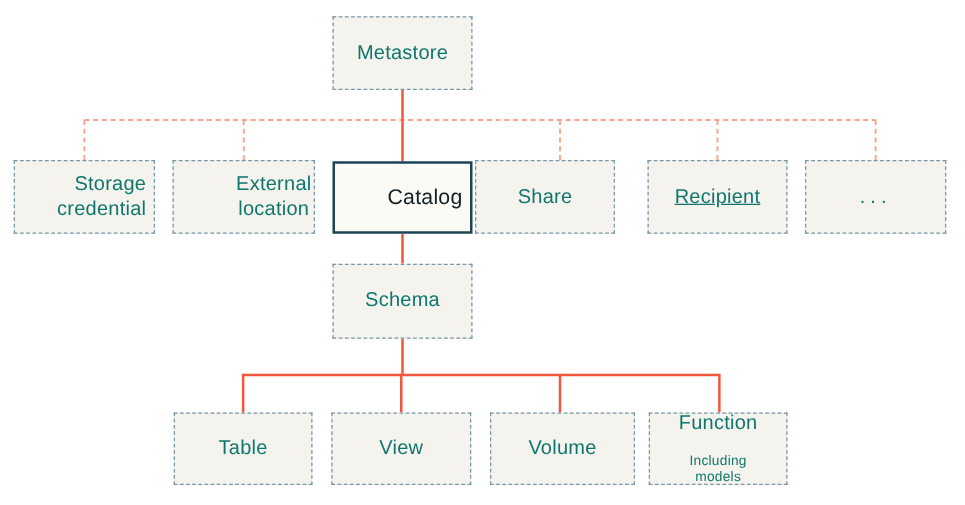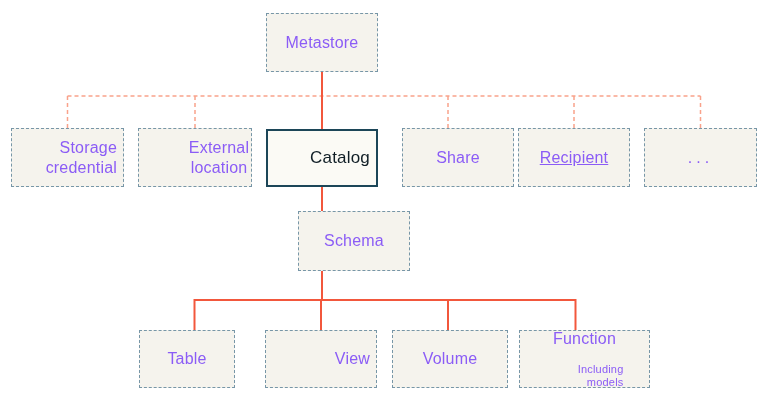--- a/index.html
+++ b/index.html
@@ -30,21 +30,21 @@
   .conn-solid {
     stroke: #f2573c;
     stroke-width: 2;
     fill: none;
   }
   .node {
     position: absolute;
     box-sizing: border-box;
     border: 1.5px dashed #7796a7;
     background: #f5f3ed;
-    color: #8b5cf6;
+    color: #0f766e;
     display: flex;
     flex-direction: column;
     align-items: center;
     justify-content: center;
     text-align: center;
     font-size: 16px;
     line-height: 1.25;
     letter-spacing: 0.2px;
   }
   .node--solid {
@@ -66,28 +66,28 @@
   }
   .node--ellipsis .node__label {
     letter-spacing: 4px;
     font-size: 16px;
   }
   
   .pos-metastore { left: 266px; top: 13px;  width: 112px; height: 59px; }
   .pos-storage   { left: 11px;  top: 128px; width: 113px; height: 59px; text-align: right; }
   .pos-external  { left: 138px; top: 128px; width: 114px; height: 59px; padding-left: 48px; }
   .pos-catalog   { left: 266px; top: 129px; width: 112px; height: 58px; padding-left: 36px; }
-  .pos-share     { left: 402px; top: 128px; width: 112px; height: 59px; }
+  .pos-share     { left: 380px; top: 128px; width: 112px; height: 59px; }
   .pos-recipient { left: 518px; top: 128px; width: 112px; height: 59px; text-decoration: underline; }
   .pos-more      { left: 644px; top: 128px; width: 113px; height: 59px; }
-  .pos-schema    { left: 266px; top: 211px; width: 112px; height: 60px; margin-left: 32px; }
-  .pos-table     { left: 139px; top: 330px; width: 96px; height: 58px; }
-  .pos-view      { left: 265px; top: 330px; width: 112px; height: 58px; align-items: flex-end; }
+  .pos-schema    { left: 266px; top: 211px; width: 112px; height: 60px; }
+  .pos-table     { left: 139px; top: 330px; width: 111px; height: 58px; }
+  .pos-view      { left: 265px; top: 330px; width: 112px; height: 58px; }
   .pos-volume    { left: 392px; top: 330px; width: 116px; height: 58px; }
-  .pos-function  { left: 519px; top: 330px; width: 131px; height: 58px; text-align: right; }
+  .pos-function  { left: 519px; top: 330px; width: 111px; height: 58px; }
 </style>
 </head>
 <body>
 
 <div class="canvas">
 
   <svg class="connectors" viewBox="0 0 772 404" xmlns="http://www.w3.org/2000/svg">
 
     <line class="conn-dashed" x1="67.5" y1="96" x2="700.5" y2="96"></line>
     <line class="conn-dashed" x1="67.5" y1="96" x2="67.5" y2="128"></line>

